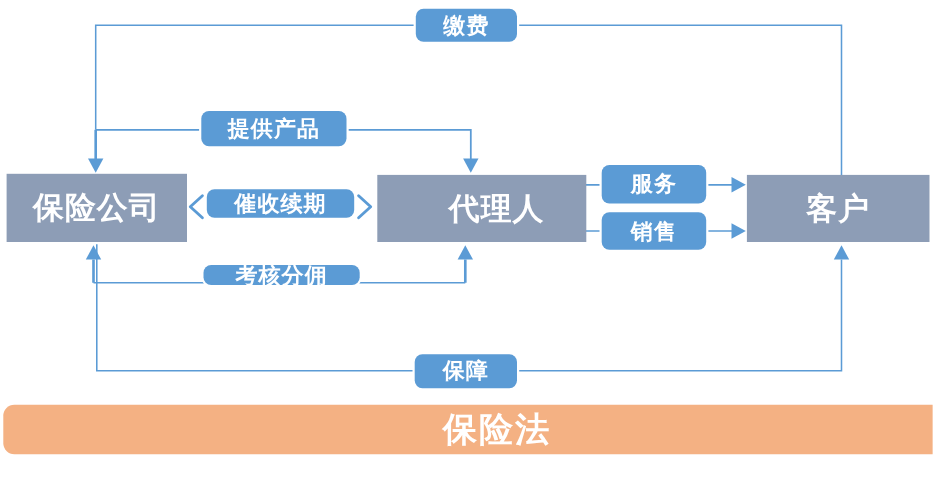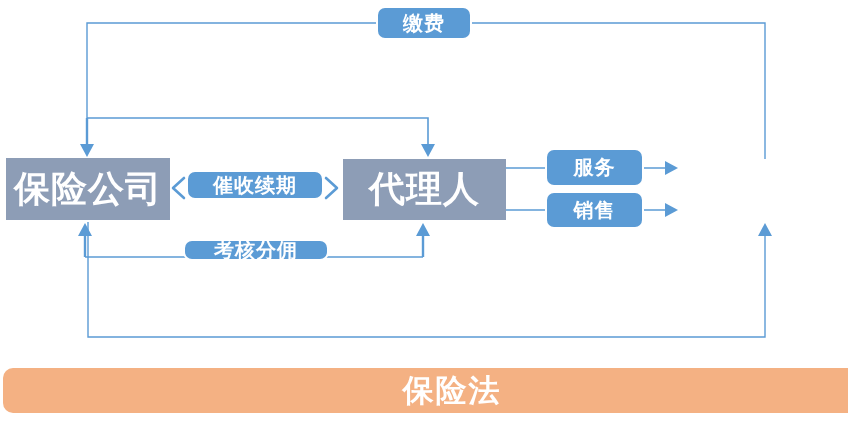--- a/index.html
+++ b/index.html
@@ -18,28 +18,28 @@
   .connector-layer {
     position: absolute;
     left: 0; top: 0;
     width: 848px; height: 437px;
   }
   .node {
     position: absolute;
     background: #8D9DB6;
     color: #ffffff;
     font-weight: bold;
-    font-size: 36px;
+    font-size: 28px;
     display: flex;
     align-items: center;
     justify-content: center;
     letter-spacing: 1px;
   }
   .node-insurance { left: 6px;  top: 158px; width: 164px; height: 62px; }
-  .node-agent     { left: 343px; top: 159px; width: 163px; height: 61px; }
+  .node-agent     { left: 343px; top: 159px; width: 163px; height: 61px; padding-left: 27px; }
   .node-customer  { left: 679px; top: 159px; width: 166px; height: 61px; }
   .tag {
     position: absolute;
     background: #5B9BD5;
     color: #ffffff;
     font-weight: bold;
     font-size: 20px;
     border-radius: 7px;
     display: flex;
     align-items: center;
@@ -112,22 +112,25 @@
     </g>
 
     <g>
       <path d="M88,222 L88,337 L765,337 L765,236" stroke-width="1.4"></path>
       <polygon points="758,236 772,236 765,223" fill="#5B9BD5" stroke="none"></polygon>
     </g>
   </svg>
 
   <div class="node node-insurance">保险公司</div>
   <div class="node node-agent">代理人</div>
+  <div class="node node-customer">客户</div>
 
   <div class="tag tag-jiaofei">缴费</div>
+  <div class="tag tag-tigong">提供产品</div>
   <div class="tag tag-cuishou">催收续期</div>
   <div class="tag tag-kaohe">考核分佣</div>
   <div class="tag tag-fuwu">服务</div>
   <div class="tag tag-xiaoshou">销售</div>
+  <div class="tag tag-baozhang">保障</div>
 
   <div class="banner">保险法</div>
 
 </div>
 
 </body></html>

